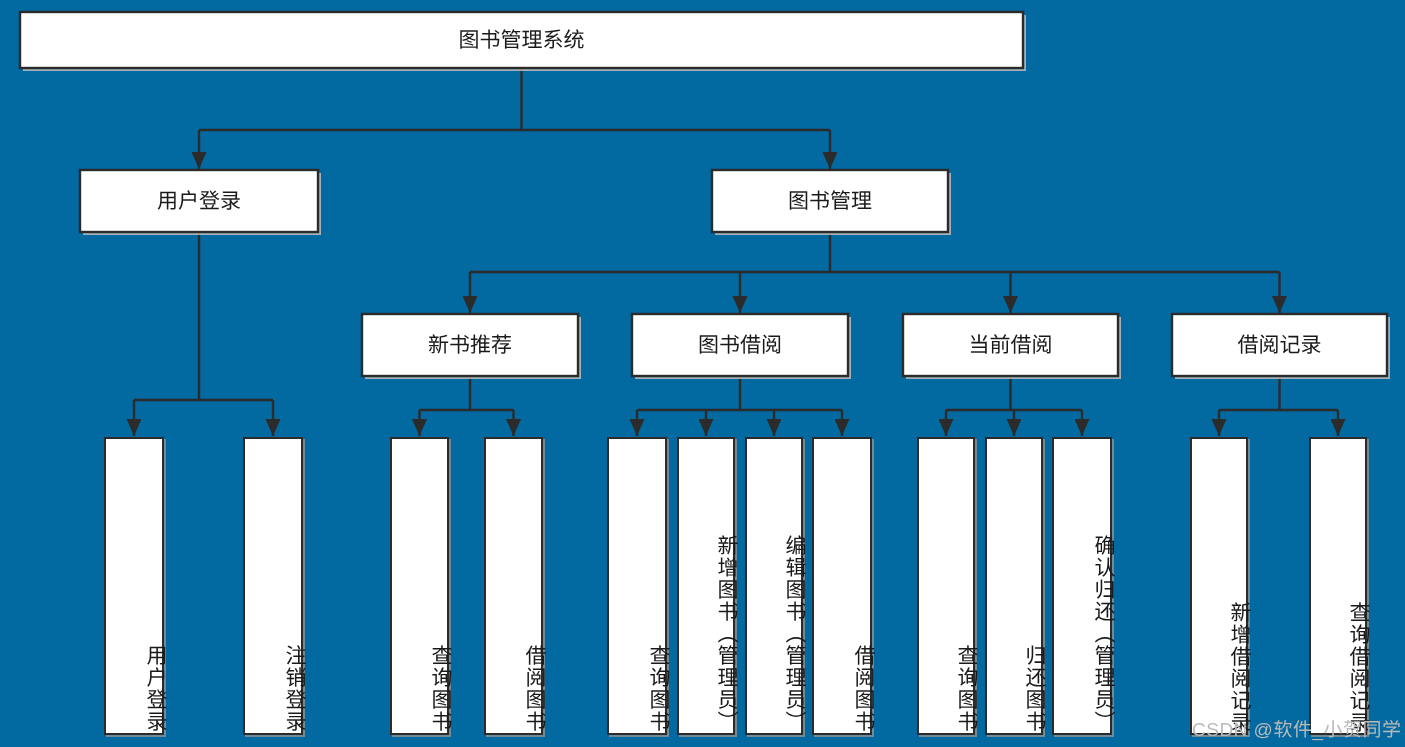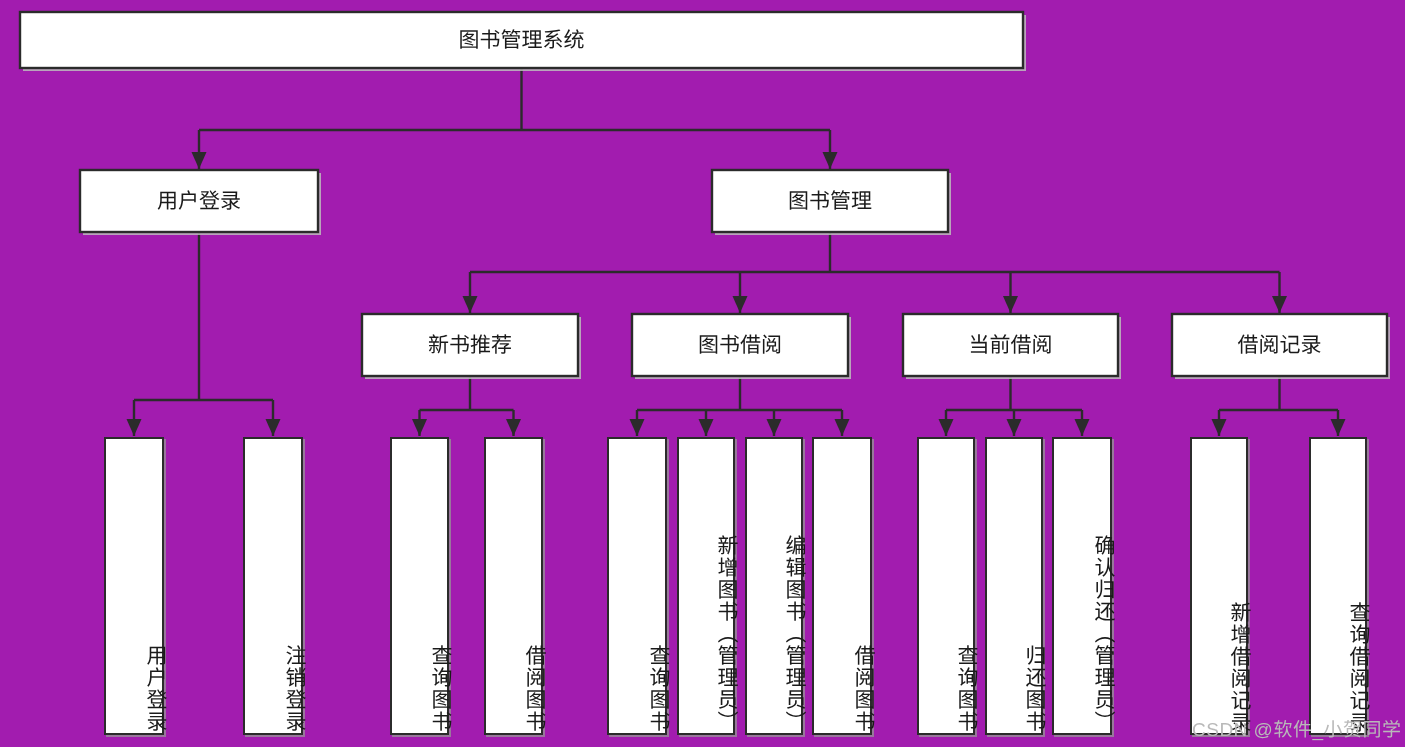--- a/index.html
+++ b/index.html
@@ -12,21 +12,21 @@
     width: 1405px;
     height: 747px;
     font-family: "Liberation Sans", "DejaVu Sans", sans-serif;
     overflow: hidden;
     position: relative;
   }
   #diagram-root {
     position: relative;
     width: 1405px;
     height: 747px;
-    background: #a21caf;
+    background: #0369a1;
   }
   svg.flow-canvas {
     position: absolute;
     left: 0;
     top: 0;
     width: 1405px;
     height: 747px;
     display: block;
   }
   .node-rect {

